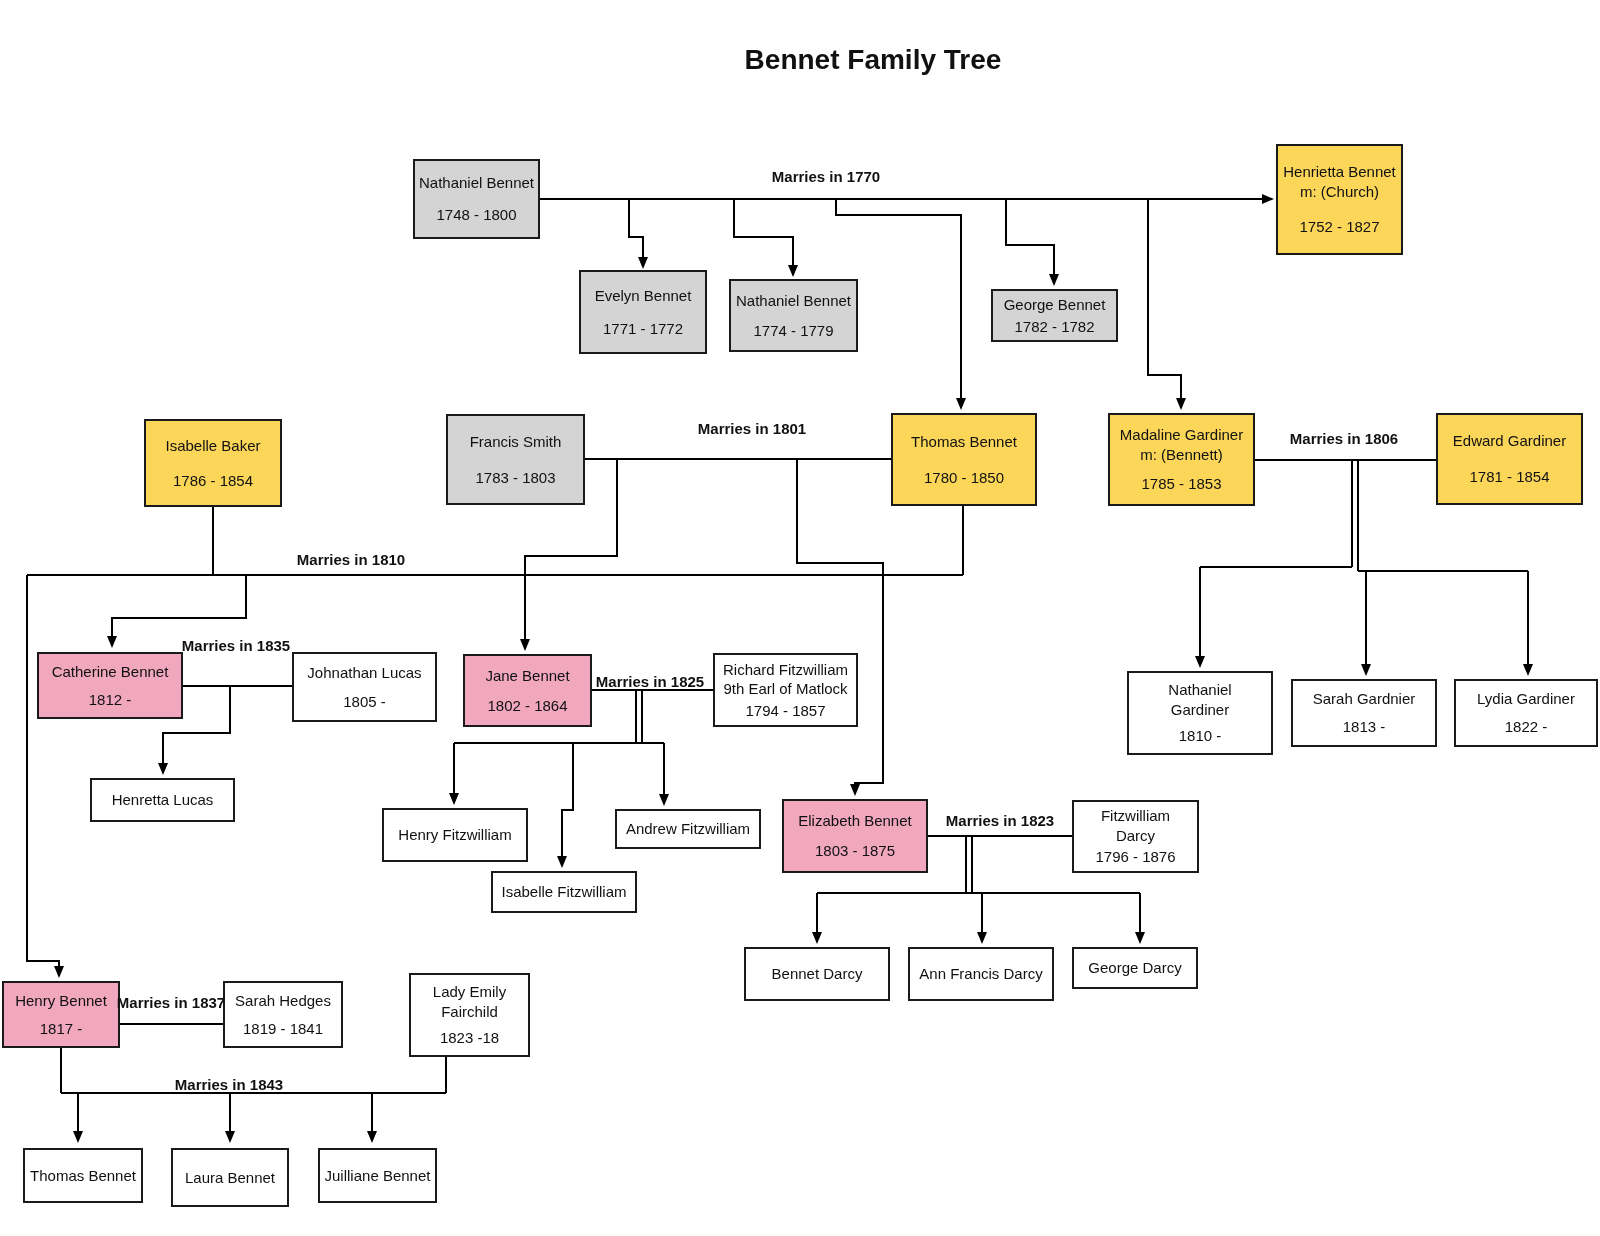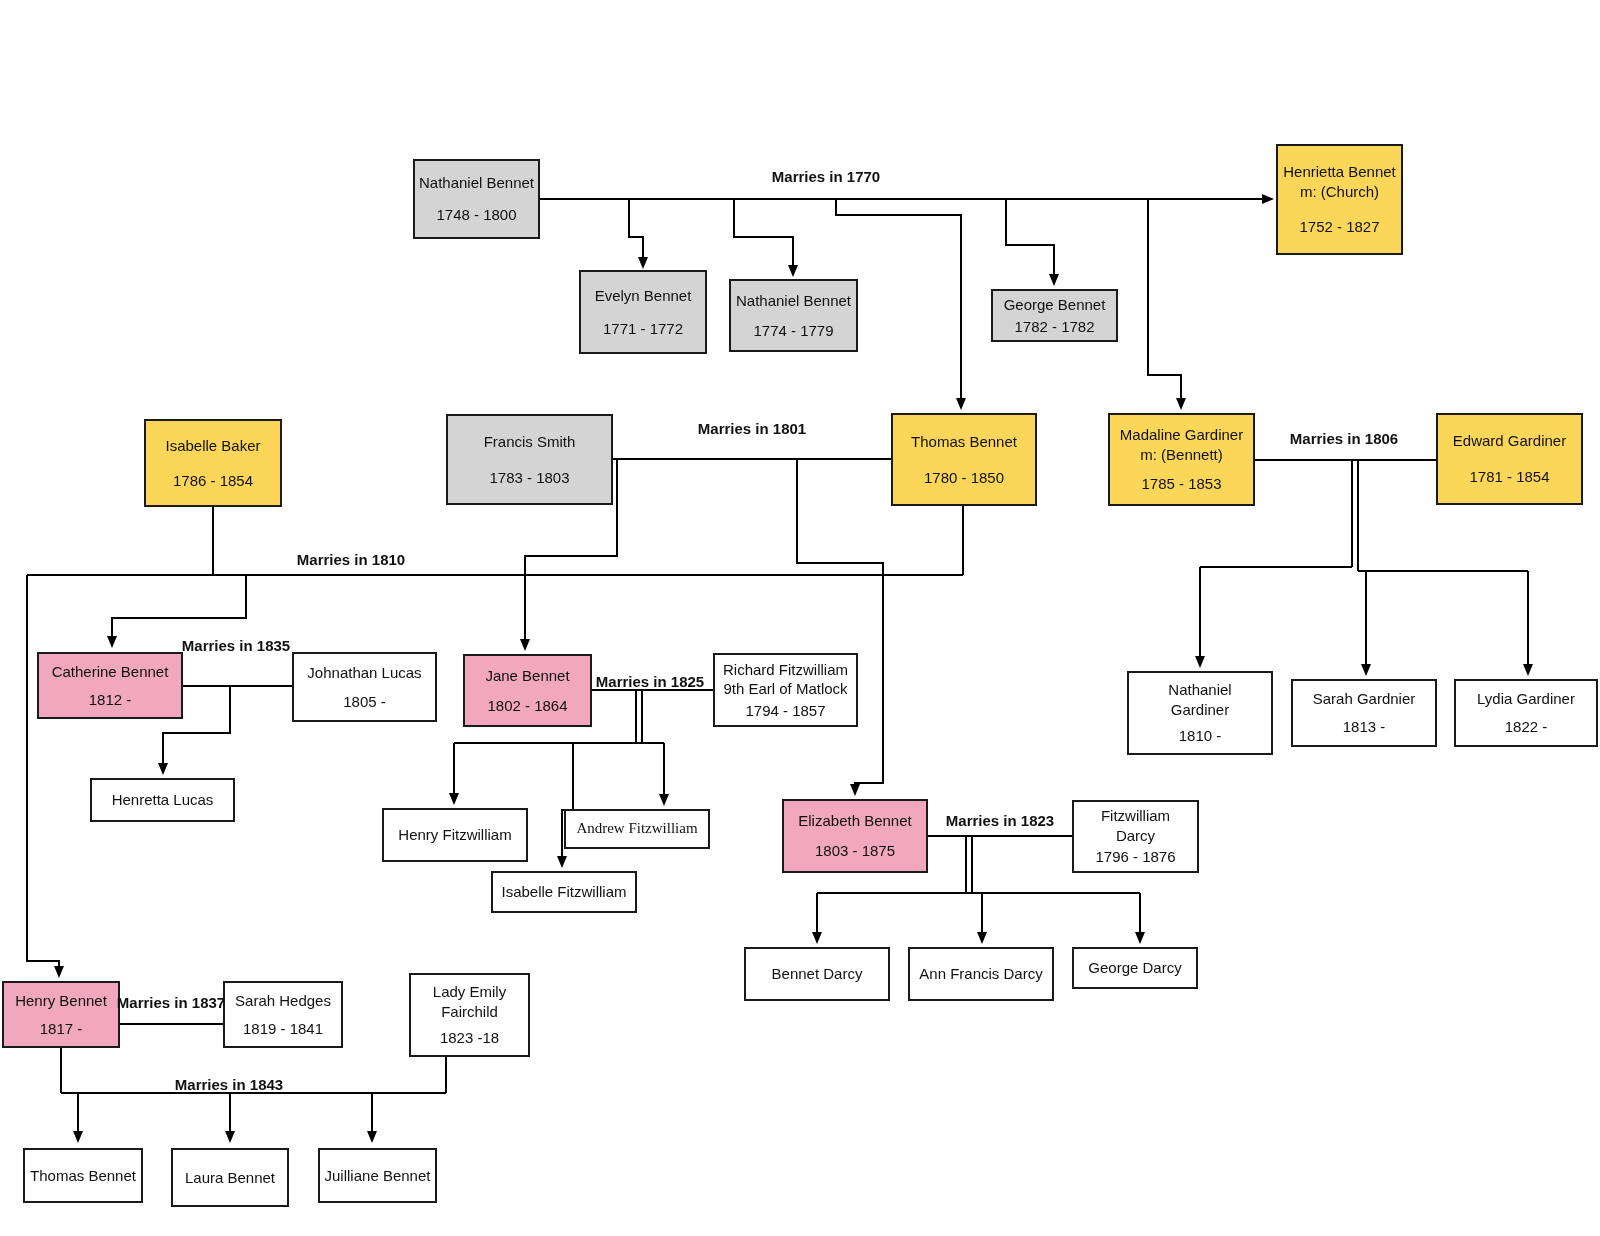--- a/index.html
+++ b/index.html
@@ -94,20 +94,21 @@
       <polyline points="1140,893 1140,942" class="edge" marker-end="url(#arrow)"></polyline>
       <polyline points="120,1024 223,1024" class="edge"></polyline>
       <polyline points="61,1048 61,1093" class="edge"></polyline>
       <polyline points="446,1057 446,1093" class="edge"></polyline>
       <polyline points="61,1093 446,1093" class="edge"></polyline>
       <polyline points="78,1093 78,1141" class="edge" marker-end="url(#arrow)"></polyline>
       <polyline points="230,1093 230,1141" class="edge" marker-end="url(#arrow)"></polyline>
       <polyline points="372,1093 372,1141" class="edge" marker-end="url(#arrow)"></polyline>
     </svg>
 
+  <div class="diagram-title" style="left:873px; top:60px;">Bennet Family Tree</div>
 
   <div id="nodes">
       <div class="node fill-gray spread" style="left: 413px; top: 159px; width: 127px; height: 80px;">
         <div class="name-block">
           <div>Nathaniel Bennet</div>
         </div>
         <div class="person-dates">1748 - 1800</div>
       </div>
       <div class="node fill-yellow spread" style="left: 1276px; top: 144px; width: 127px; height: 111px;">
         <div class="name-block">
@@ -133,21 +134,21 @@
           <div>George Bennet</div>
         </div>
         <div class="person-dates">1782 - 1782</div>
       </div>
       <div class="node fill-yellow spread" style="left: 144px; top: 419px; width: 138px; height: 88px;">
         <div class="name-block">
           <div>Isabelle Baker</div>
         </div>
         <div class="person-dates">1786 - 1854</div>
       </div>
-      <div class="node fill-gray spread" style="left: 446px; top: 414px; width: 167px; height: 91px;">
+      <div class="node fill-gray spread" style="left: 446px; top: 414px; width: 139px; height: 91px;">
         <div class="name-block">
           <div>Francis Smith</div>
         </div>
         <div class="person-dates">1783 - 1803</div>
       </div>
       <div class="node fill-yellow spread" style="left: 891px; top: 413px; width: 146px; height: 93px;">
         <div class="name-block">
           <div>Thomas Bennet</div>
         </div>
         <div class="person-dates">1780 -  1850</div>
@@ -212,21 +213,21 @@
       <div class="node fill-white tight" style="left: 90px; top: 778px; width: 145px; height: 44px;">
         <div class="name-block">
           <div>Henretta Lucas</div>
         </div>
       </div>
       <div class="node fill-white tight" style="left: 382px; top: 808px; width: 146px; height: 54px;">
         <div class="name-block">
           <div>Henry Fitzwilliam</div>
         </div>
       </div>
-      <div class="node fill-white tight" style="left: 564px; top: 809px; width: 146px; height: 40px; font-family: Liberation Serif, serif;">
+      <div class="node fill-white tight" style="left: 615px; top: 809px; width: 146px; height: 40px;">
         <div class="name-block">
           <div>Andrew Fitzwilliam</div>
         </div>
       </div>
       <div class="node fill-white tight" style="left: 491px; top: 871px; width: 146px; height: 42px;">
         <div class="name-block">
           <div>Isabelle Fitzwilliam</div>
         </div>
       </div>
       <div class="node fill-pink spread" style="left: 782px; top: 799px; width: 146px; height: 74px;">

